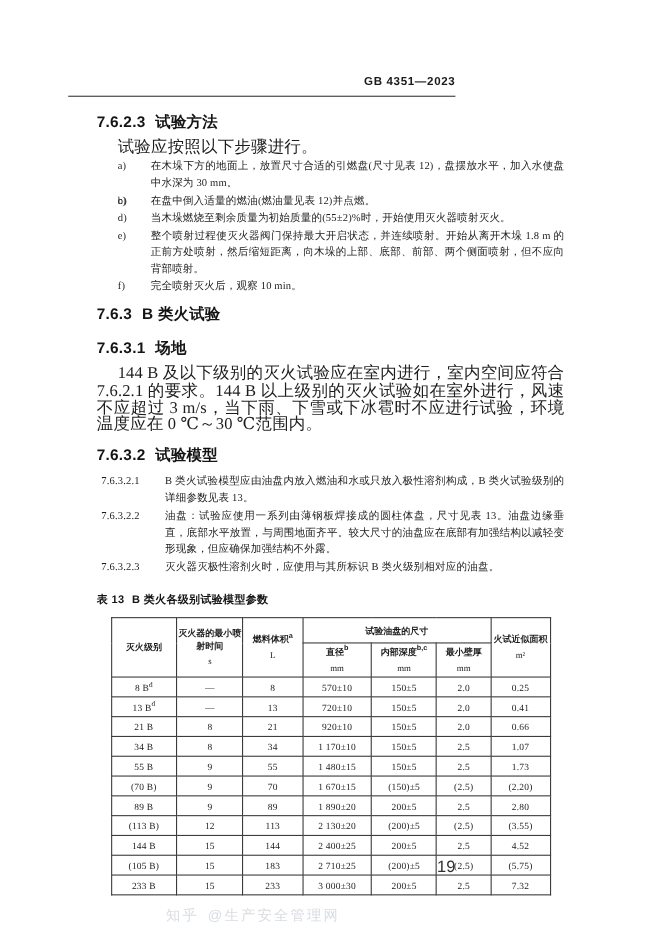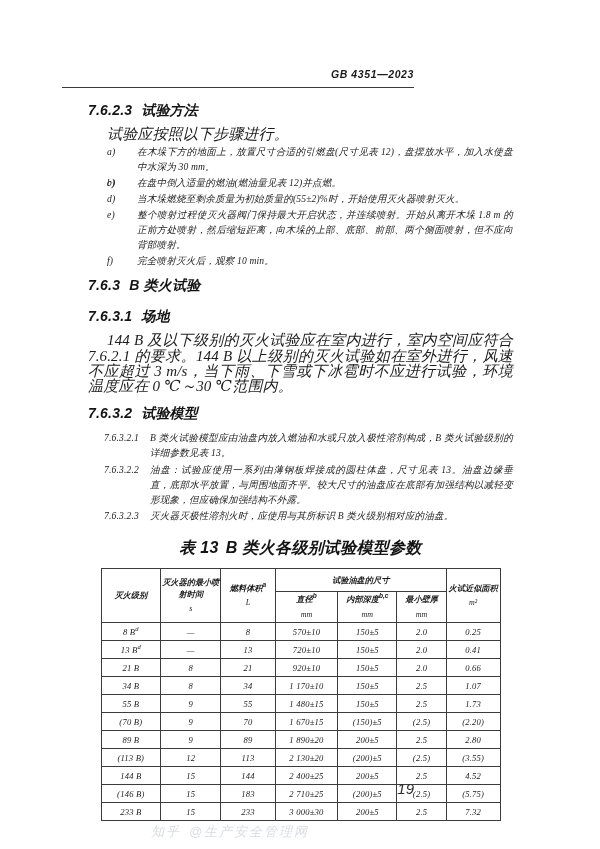--- a/index.html
+++ b/index.html
@@ -13,21 +13,20 @@
     font-family: "Liberation Serif", "DejaVu Serif", serif;
     color: #1c1c1c;
     position: relative;
     overflow: hidden;
   }
   .page {
     position: relative;
     width: 476px;
     height: 849px;
     box-sizing: border-box;
-    font-style: italic;
   }
 
   
   .header {
     position: absolute;
     top: 68px;
     left: 62px;
     right: 62px;
     height: 20px;
   }
@@ -106,41 +105,41 @@
     position: relative;
     padding-left: 62px;
     font-size: 9.6px;
     line-height: 15.2px;
     margin: 0 0 1px 0;
     text-align: justify;
     letter-spacing: 0.15px;
   }
   .subpara .sn {
     position: absolute;
-    left: 16px;
+    left: 4px;
     top: 0;
     width: 58px;
     font-size: 9.6px;
   }
 
   .gap-s { height: 6px; }
   .gap-m { height: 9px; }
 
   sup {
     font-size: 6.6px;
     vertical-align: super;
     line-height: 0;
   }
 
   
   .table-title {
-    text-align: center;
+    text-align: left;
     font-family: "Liberation Sans", sans-serif;
     font-weight: bold;
-    font-size: 16px;
+    font-size: 10px;
     letter-spacing: 0.3px;
     margin: 15px 0 9px 0;
     color: #141414;
   }
   .table-title .tnum { margin: 0 7px 0 0; }
 
   table.params {
     border-collapse: collapse;
     width: 400px;
     margin: 0 auto;
@@ -400,21 +399,21 @@
         <tr>
           <td><span>144 B</span><sup></sup></td>
           <td>15</td>
           <td>144</td>
           <td>2 400±25</td>
           <td>200±5</td>
           <td>2.5</td>
           <td>4.52</td>
         </tr>
         <tr>
-          <td><span>(146 B)</span><sup></sup></td>
+          <td><span>(105 B)</span><sup></sup></td>
           <td>15</td>
           <td>183</td>
           <td>2 710±25</td>
           <td>(200)±5</td>
           <td>(2.5)</td>
           <td>(5.75)</td>
         </tr>
         <tr>
           <td><span>233 B</span><sup></sup></td>
           <td>15</td>

